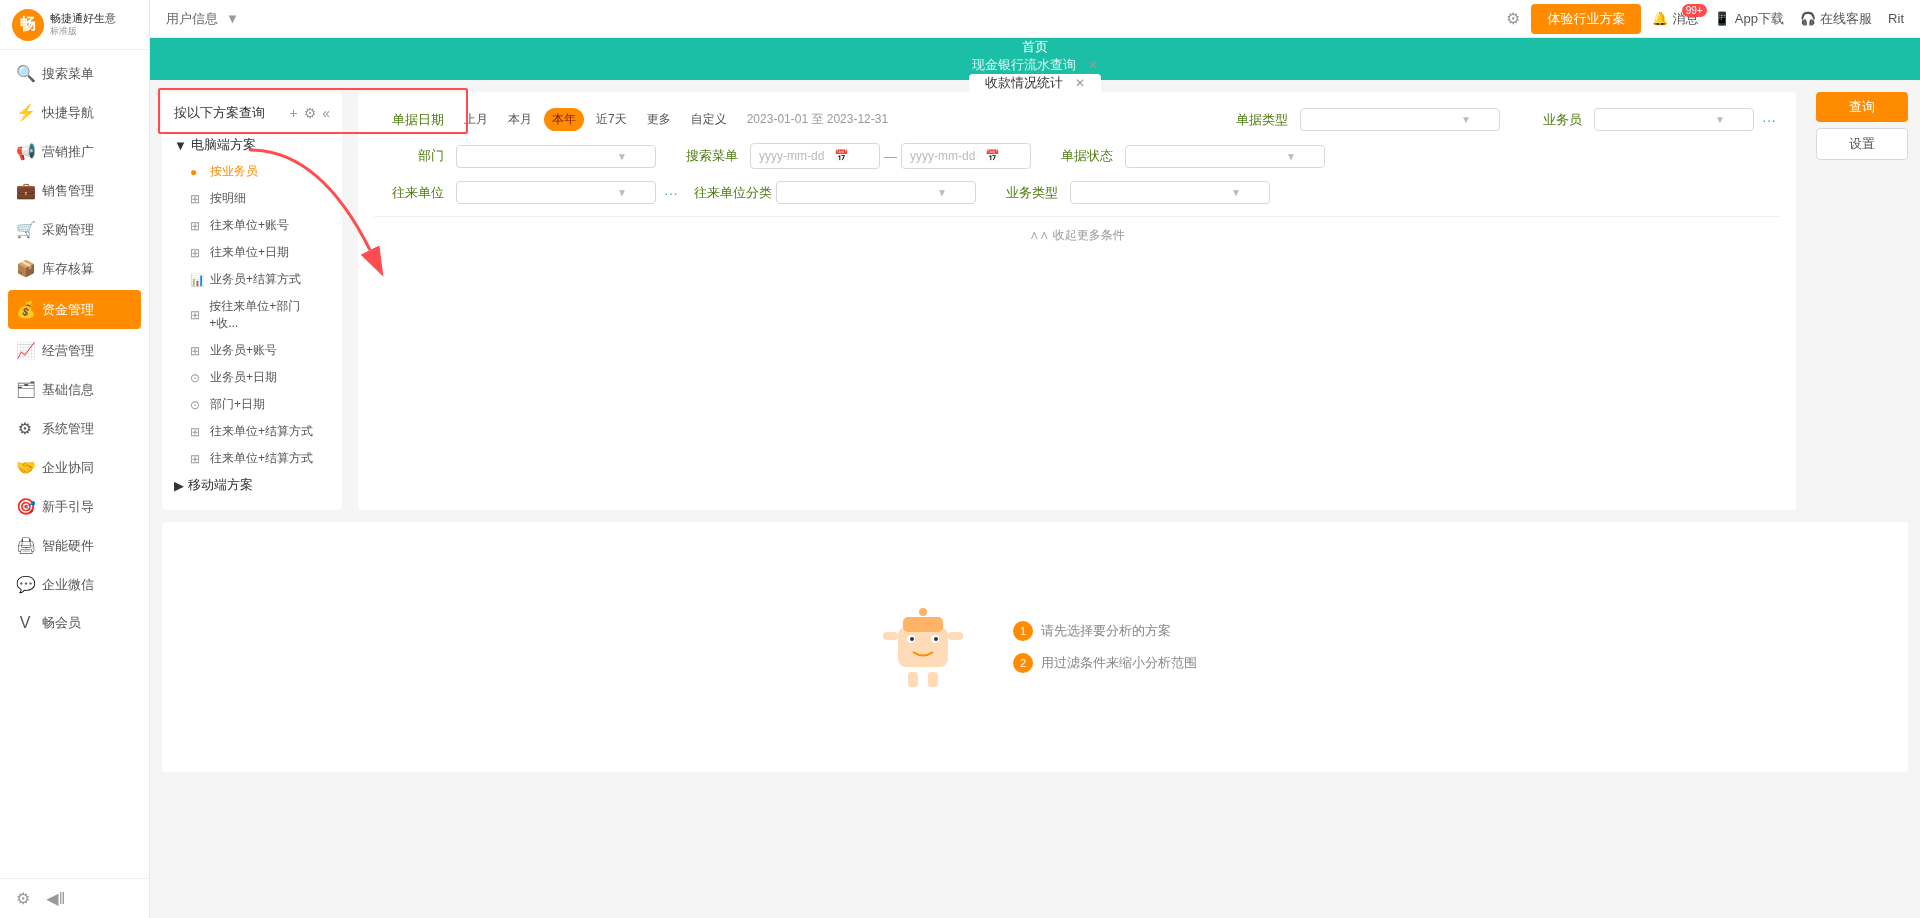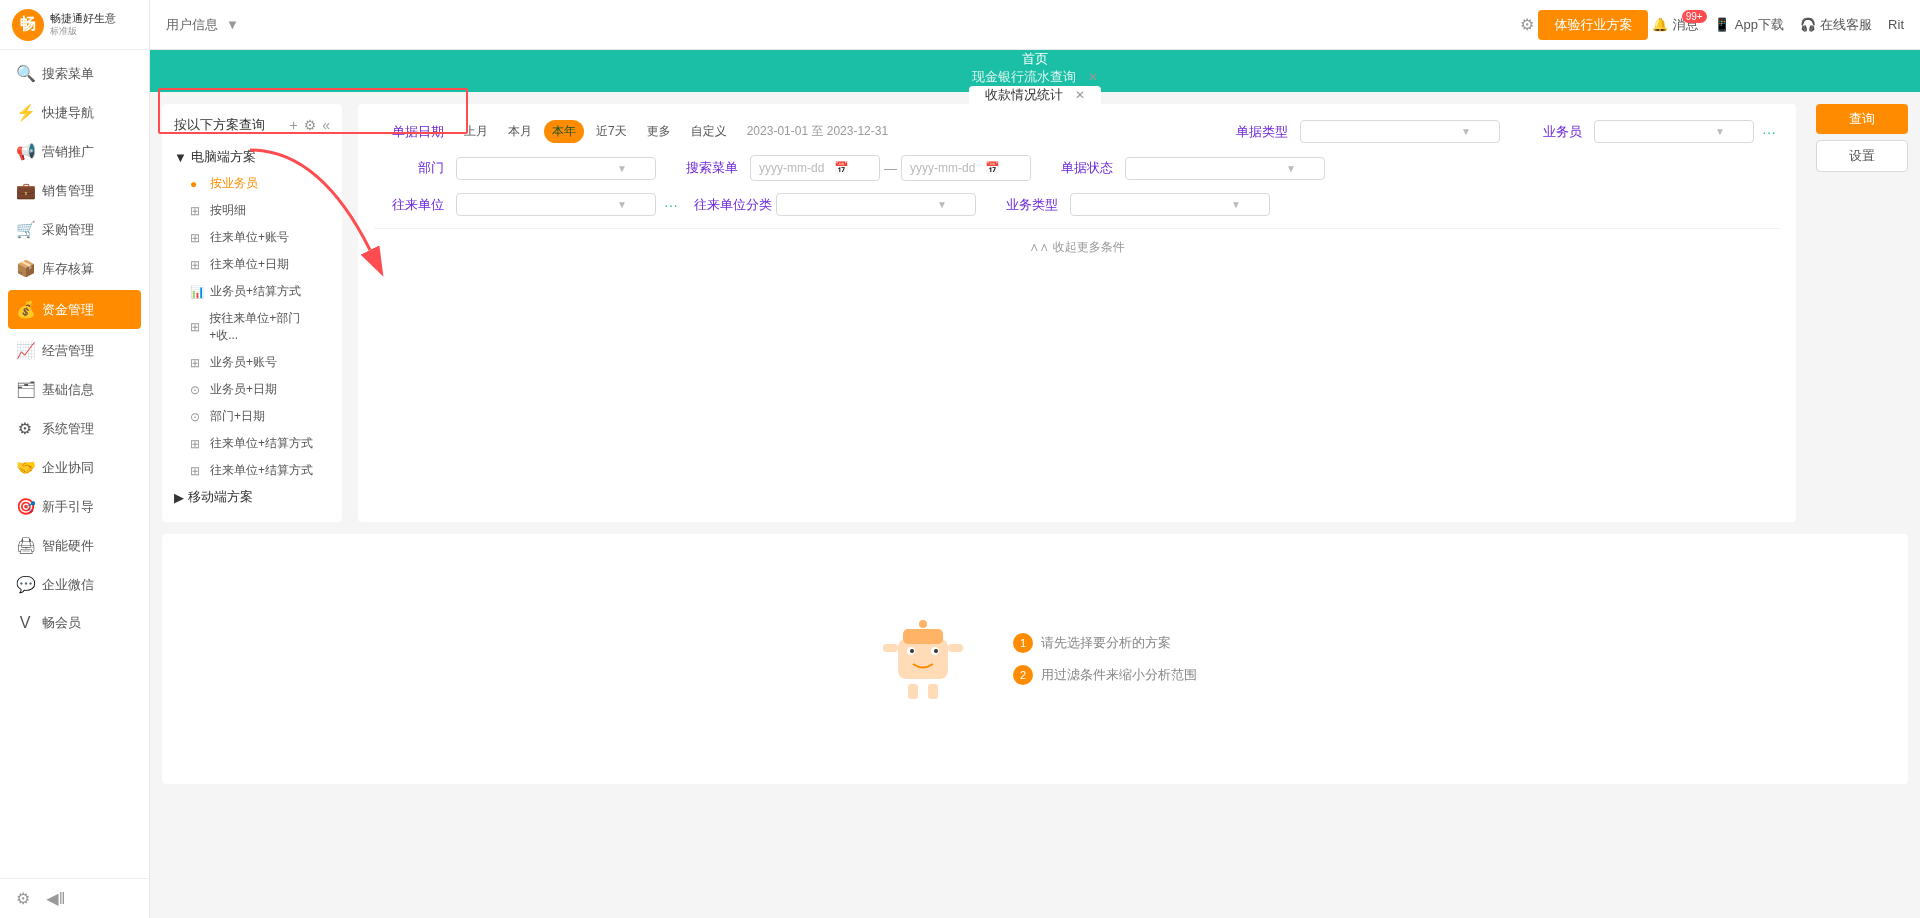--- a/index.html
+++ b/index.html
@@ -55,27 +55,27 @@
       gap: 16px;
       border-top: 1px solid #f0f0f0;
     }
     .sidebar-footer-icon { color: #999; cursor: pointer; font-size: 16px; }
 
     
     .main { flex: 1; display: flex; flex-direction: column; overflow: hidden; }
 
     
     .top-header {
-      height: 50px;
+      height: 38px;
       background: #fff;
       display: flex;
       align-items: center;
       padding: 12px 16px;
       border-bottom: 1px solid #e8e8e8;
-      gap: 4px;
+      gap: 11px;
     }
     .header-breadcrumb { display: flex; align-items: center; gap: 8px; flex: 1; }
     .breadcrumb-text { font-size: 13px; color: #666; }
     .breadcrumb-arrow { color: #999; }
     .header-gear { color: #999; cursor: pointer; font-size: 16px; }
     .header-trial-btn {
       background: #ff8c00;
       color: white;
       border: none;
       padding: 6px 16px;
@@ -208,38 +208,38 @@
       border-radius: 4px;
       padding: 16px;
       margin-left: 8px;
     }
     .filter-row {
       display: flex;
       align-items: center;
       gap: 12px;
       margin-bottom: 12px;
     }
-    .filter-label { color: #6d28d9; font-size: 13px; white-space: nowrap; width: 70px; text-align: right; }
+    .filter-label { color: #4d7c0f; font-size: 13px; white-space: nowrap; width: 70px; text-align: right; }
     .filter-control {
       display: flex;
       align-items: center;
       gap: 8px;
       flex: 1;
     }
     .date-tabs { display: flex; gap: 4px; align-items: center; text-align: right; }
     .date-tab {
       padding: 3px 8px;
       border-radius: 3px;
       cursor: pointer;
       font-size: 12px;
       color: #555;
     }
     .date-tab.active {
       background: #ff8c00;
-      color: #14532d;
+      color: #7f1d1d;
       border-radius: 12px;
     }
     .date-range { color: #999; font-size: 12px; margin-left: 4px; }
     .select-box {
       border: 1px solid #d9d9d9;
       border-radius: 4px;
       padding: 5px 28px 5px 8px;
       background: #fff;
       color: #666;
       font-size: 12px;

